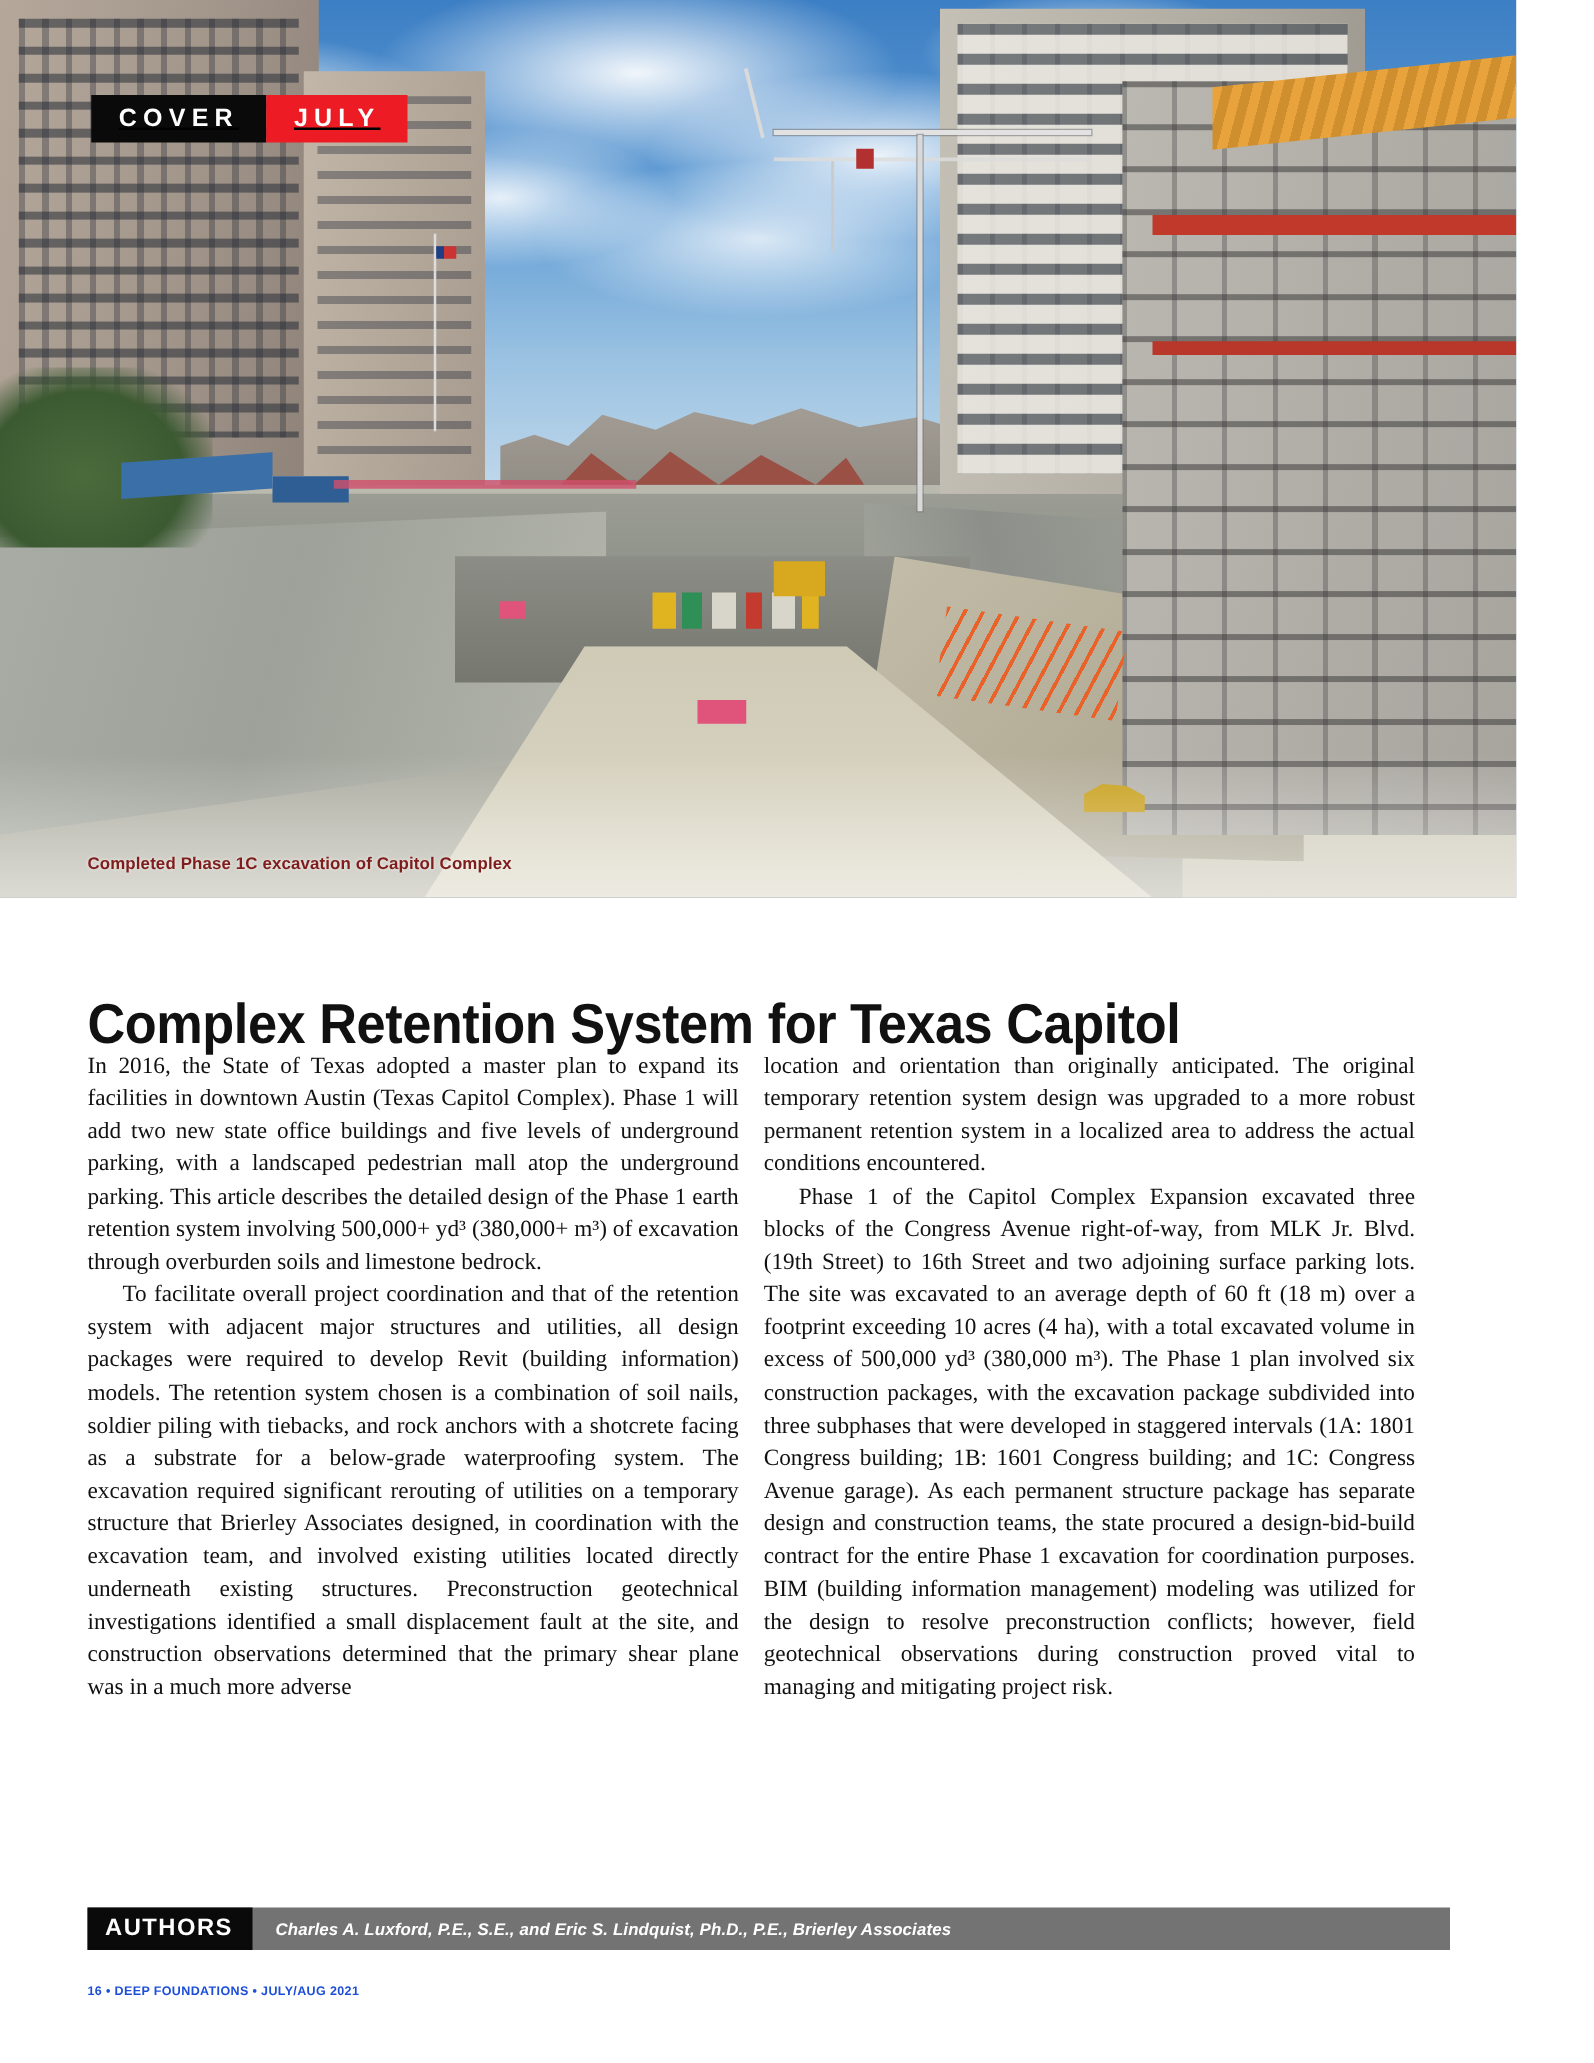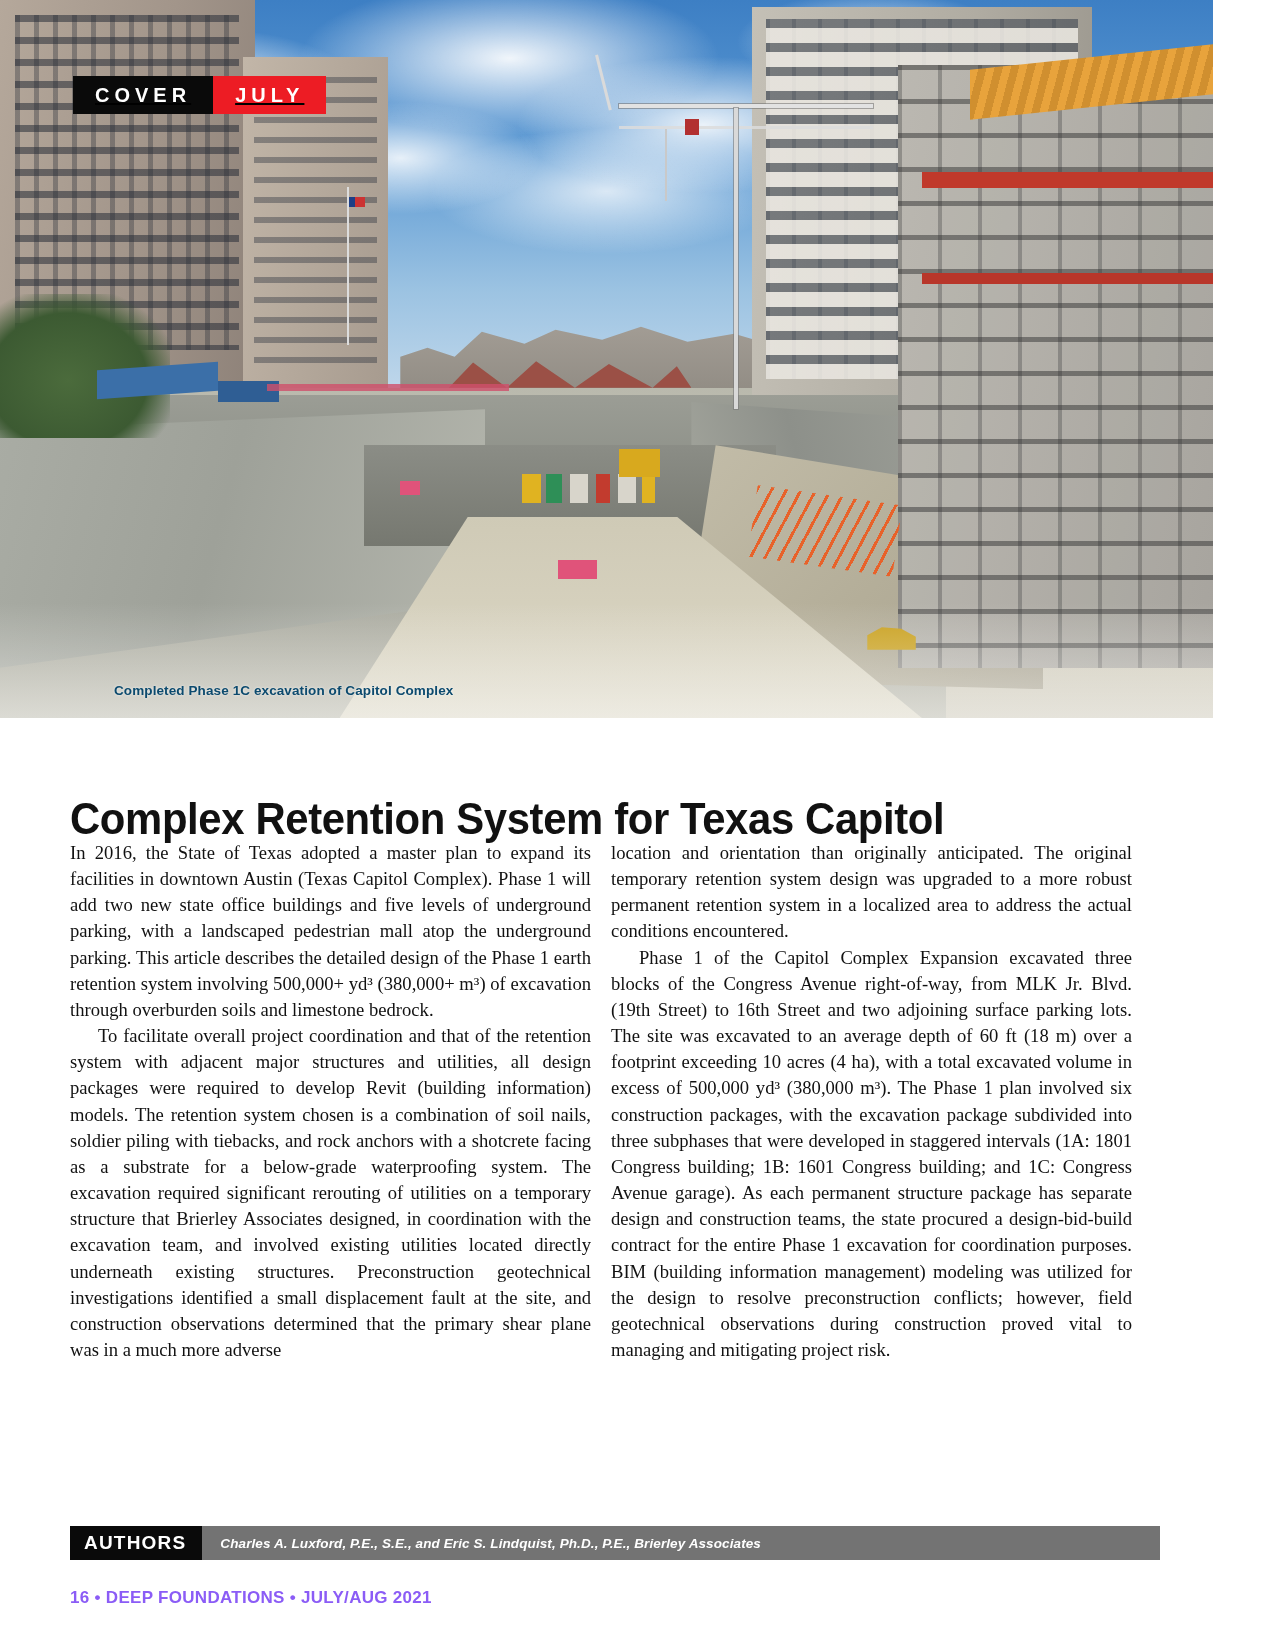--- a/index.html
+++ b/index.html
@@ -278,28 +278,27 @@
     padding: 0 22px;
     font-family: "Liberation Sans", sans-serif;
     font-weight: 700;
     font-size: 20px;
     letter-spacing: 5px;
   }
 
   .photo-caption {
     position: absolute;
     left: 70px; bottom: 20px;
-    color: #0c4a6e;
+    color: #7f1d1d;
     font-family: "Liberation Sans", sans-serif;
     font-weight: 700;
     font-size: 13.5px;
     letter-spacing: .1px;
     z-index: 5;
     text-shadow: 0 0 3px rgba(255,255,255,.75);
-    margin-left: 44px;
   }
 
   
   .headline {
     position: absolute;
     left: 70px; top: 764px;
     width: 1100px;
     font-family: "Liberation Sans", sans-serif;
     font-weight: 700;
     font-size: 45px;
@@ -363,23 +362,23 @@
     letter-spacing: .1px;
     text-align: center;
   }
 
   
   .footer {
     position: absolute;
     left: 70px; top: 1588px;
     font-family: "Liberation Sans", sans-serif;
     font-weight: 700;
-    font-size: 17px;
+    font-size: 10px;
     letter-spacing: .3px;
-    color: #8b5cf6;
+    color: #1d4ed8;
   }
 </style>
 </head>
 <body>
 
 <div class="hero">
   <div class="hero-sky"></div>
   <div class="skyline"></div>
   <div class="roof-red"></div>
   <div class="hero-ground"></div>

